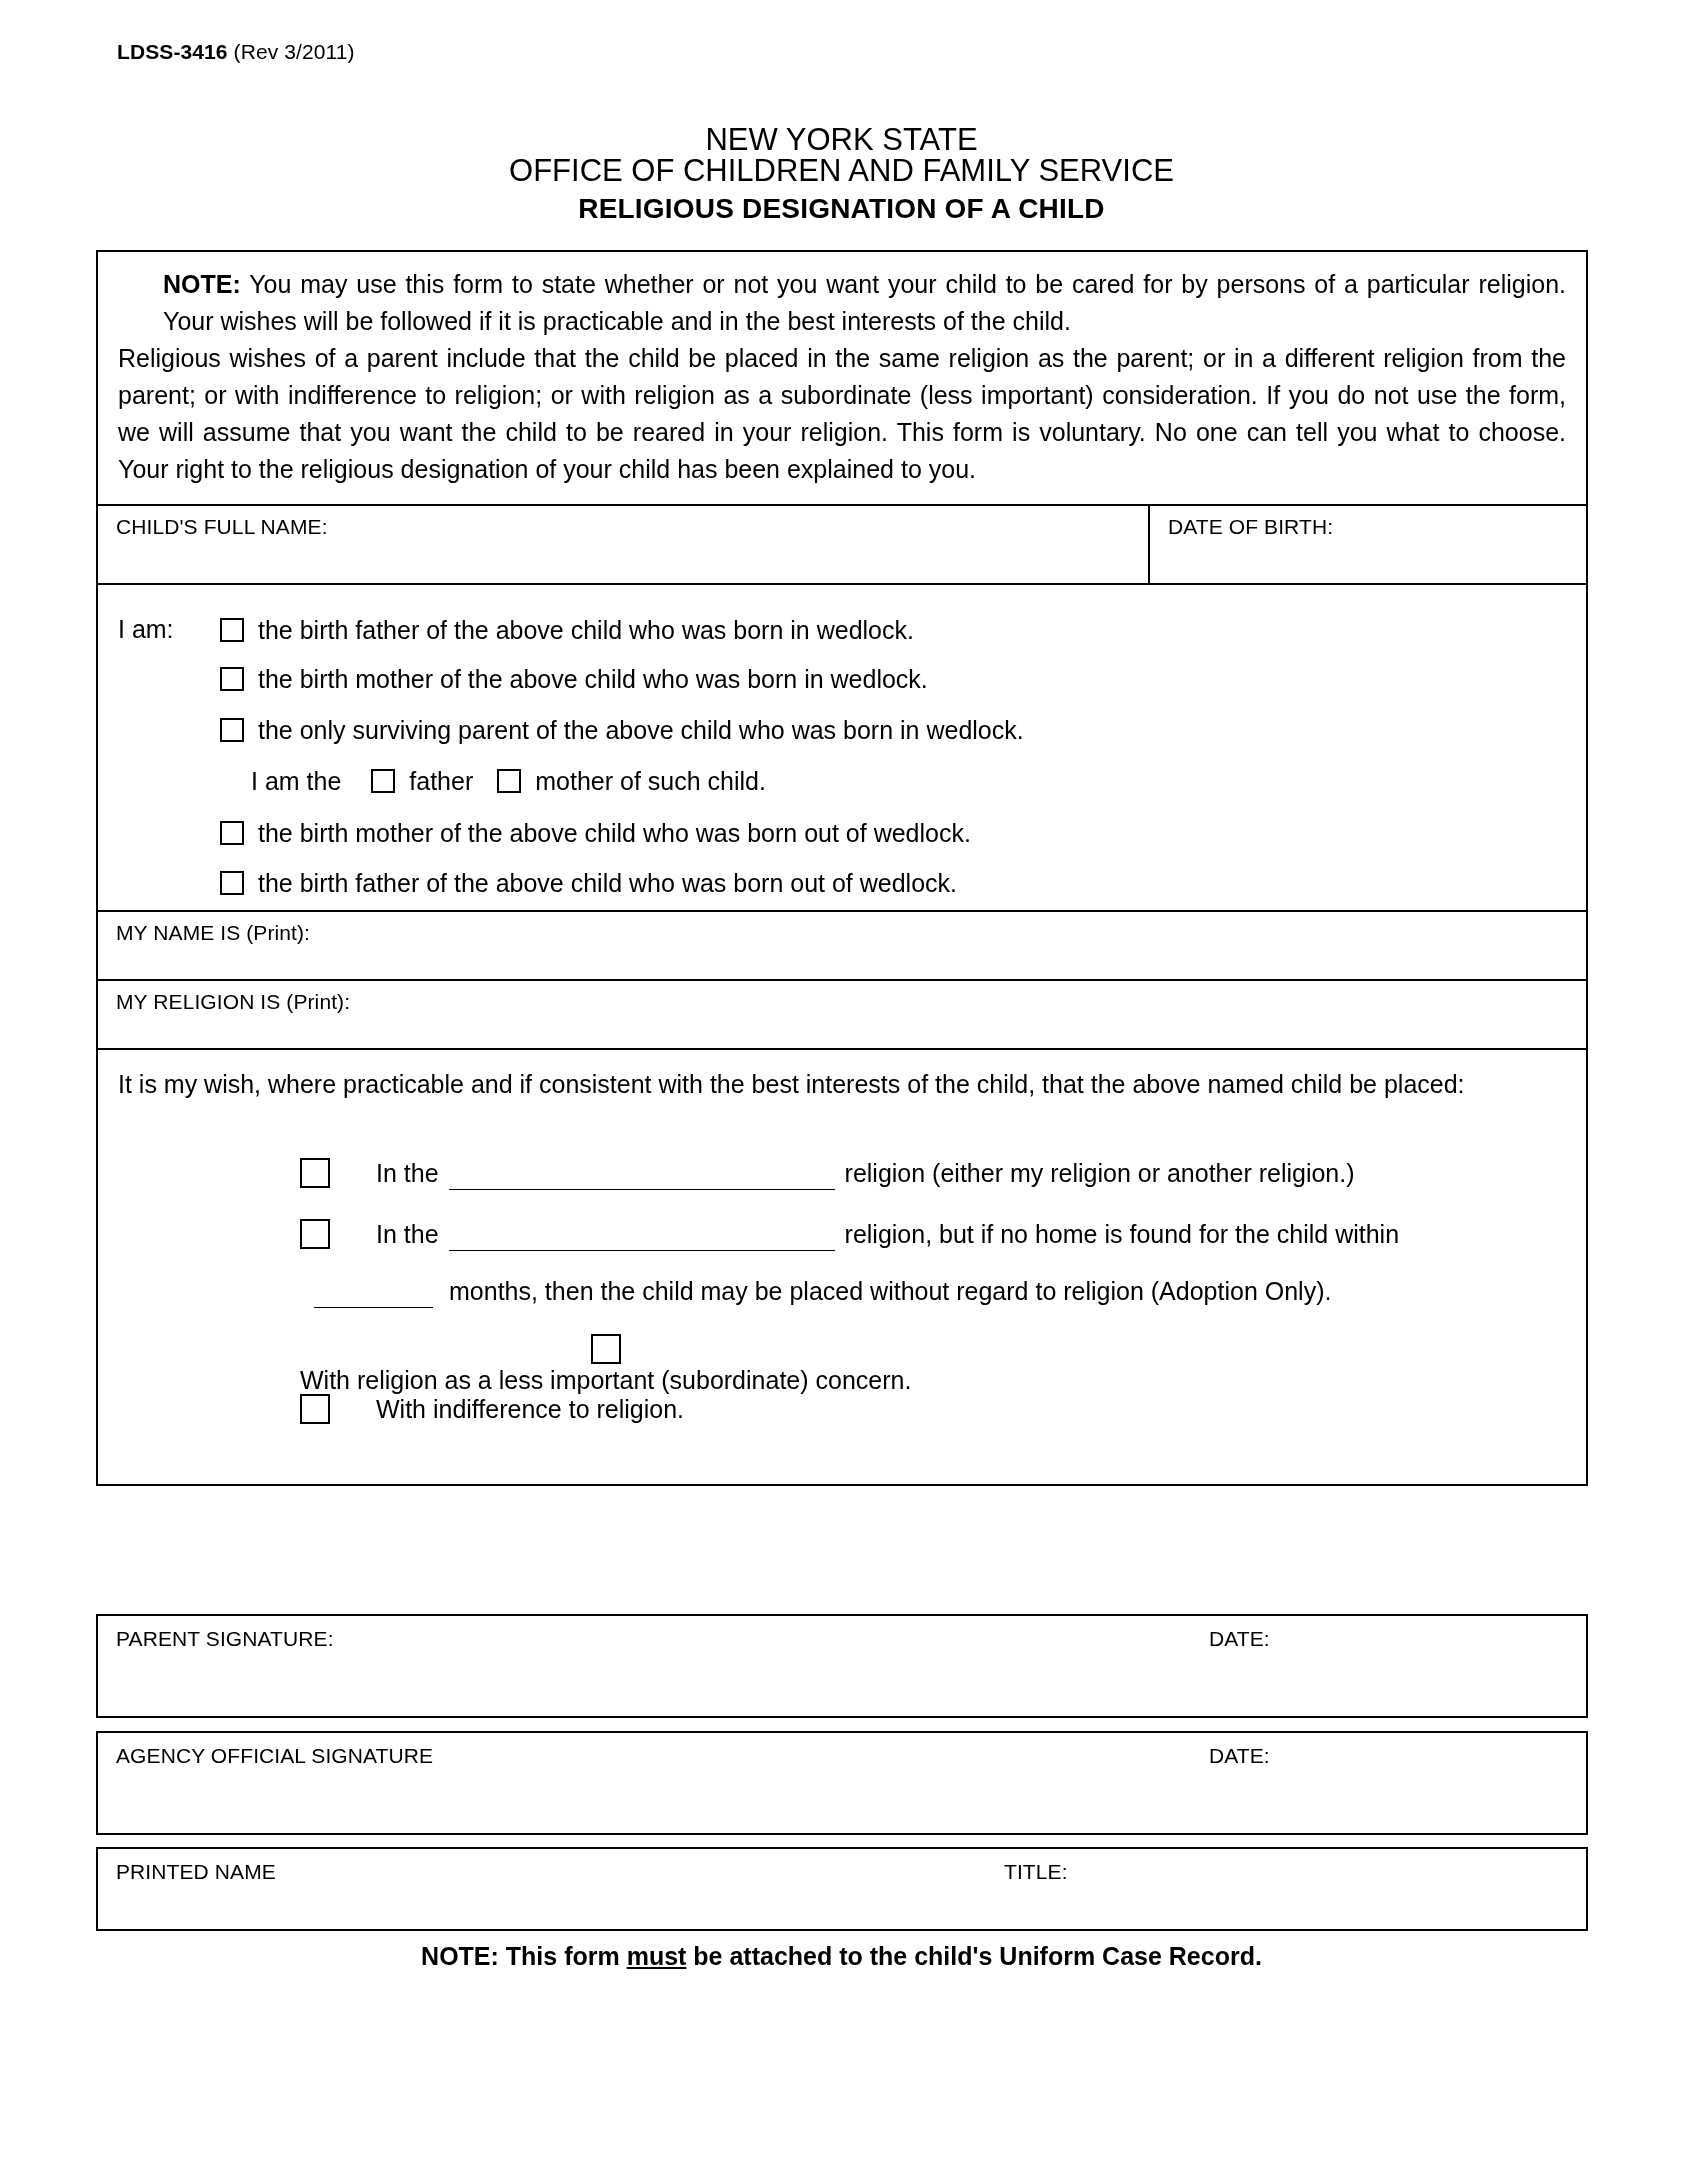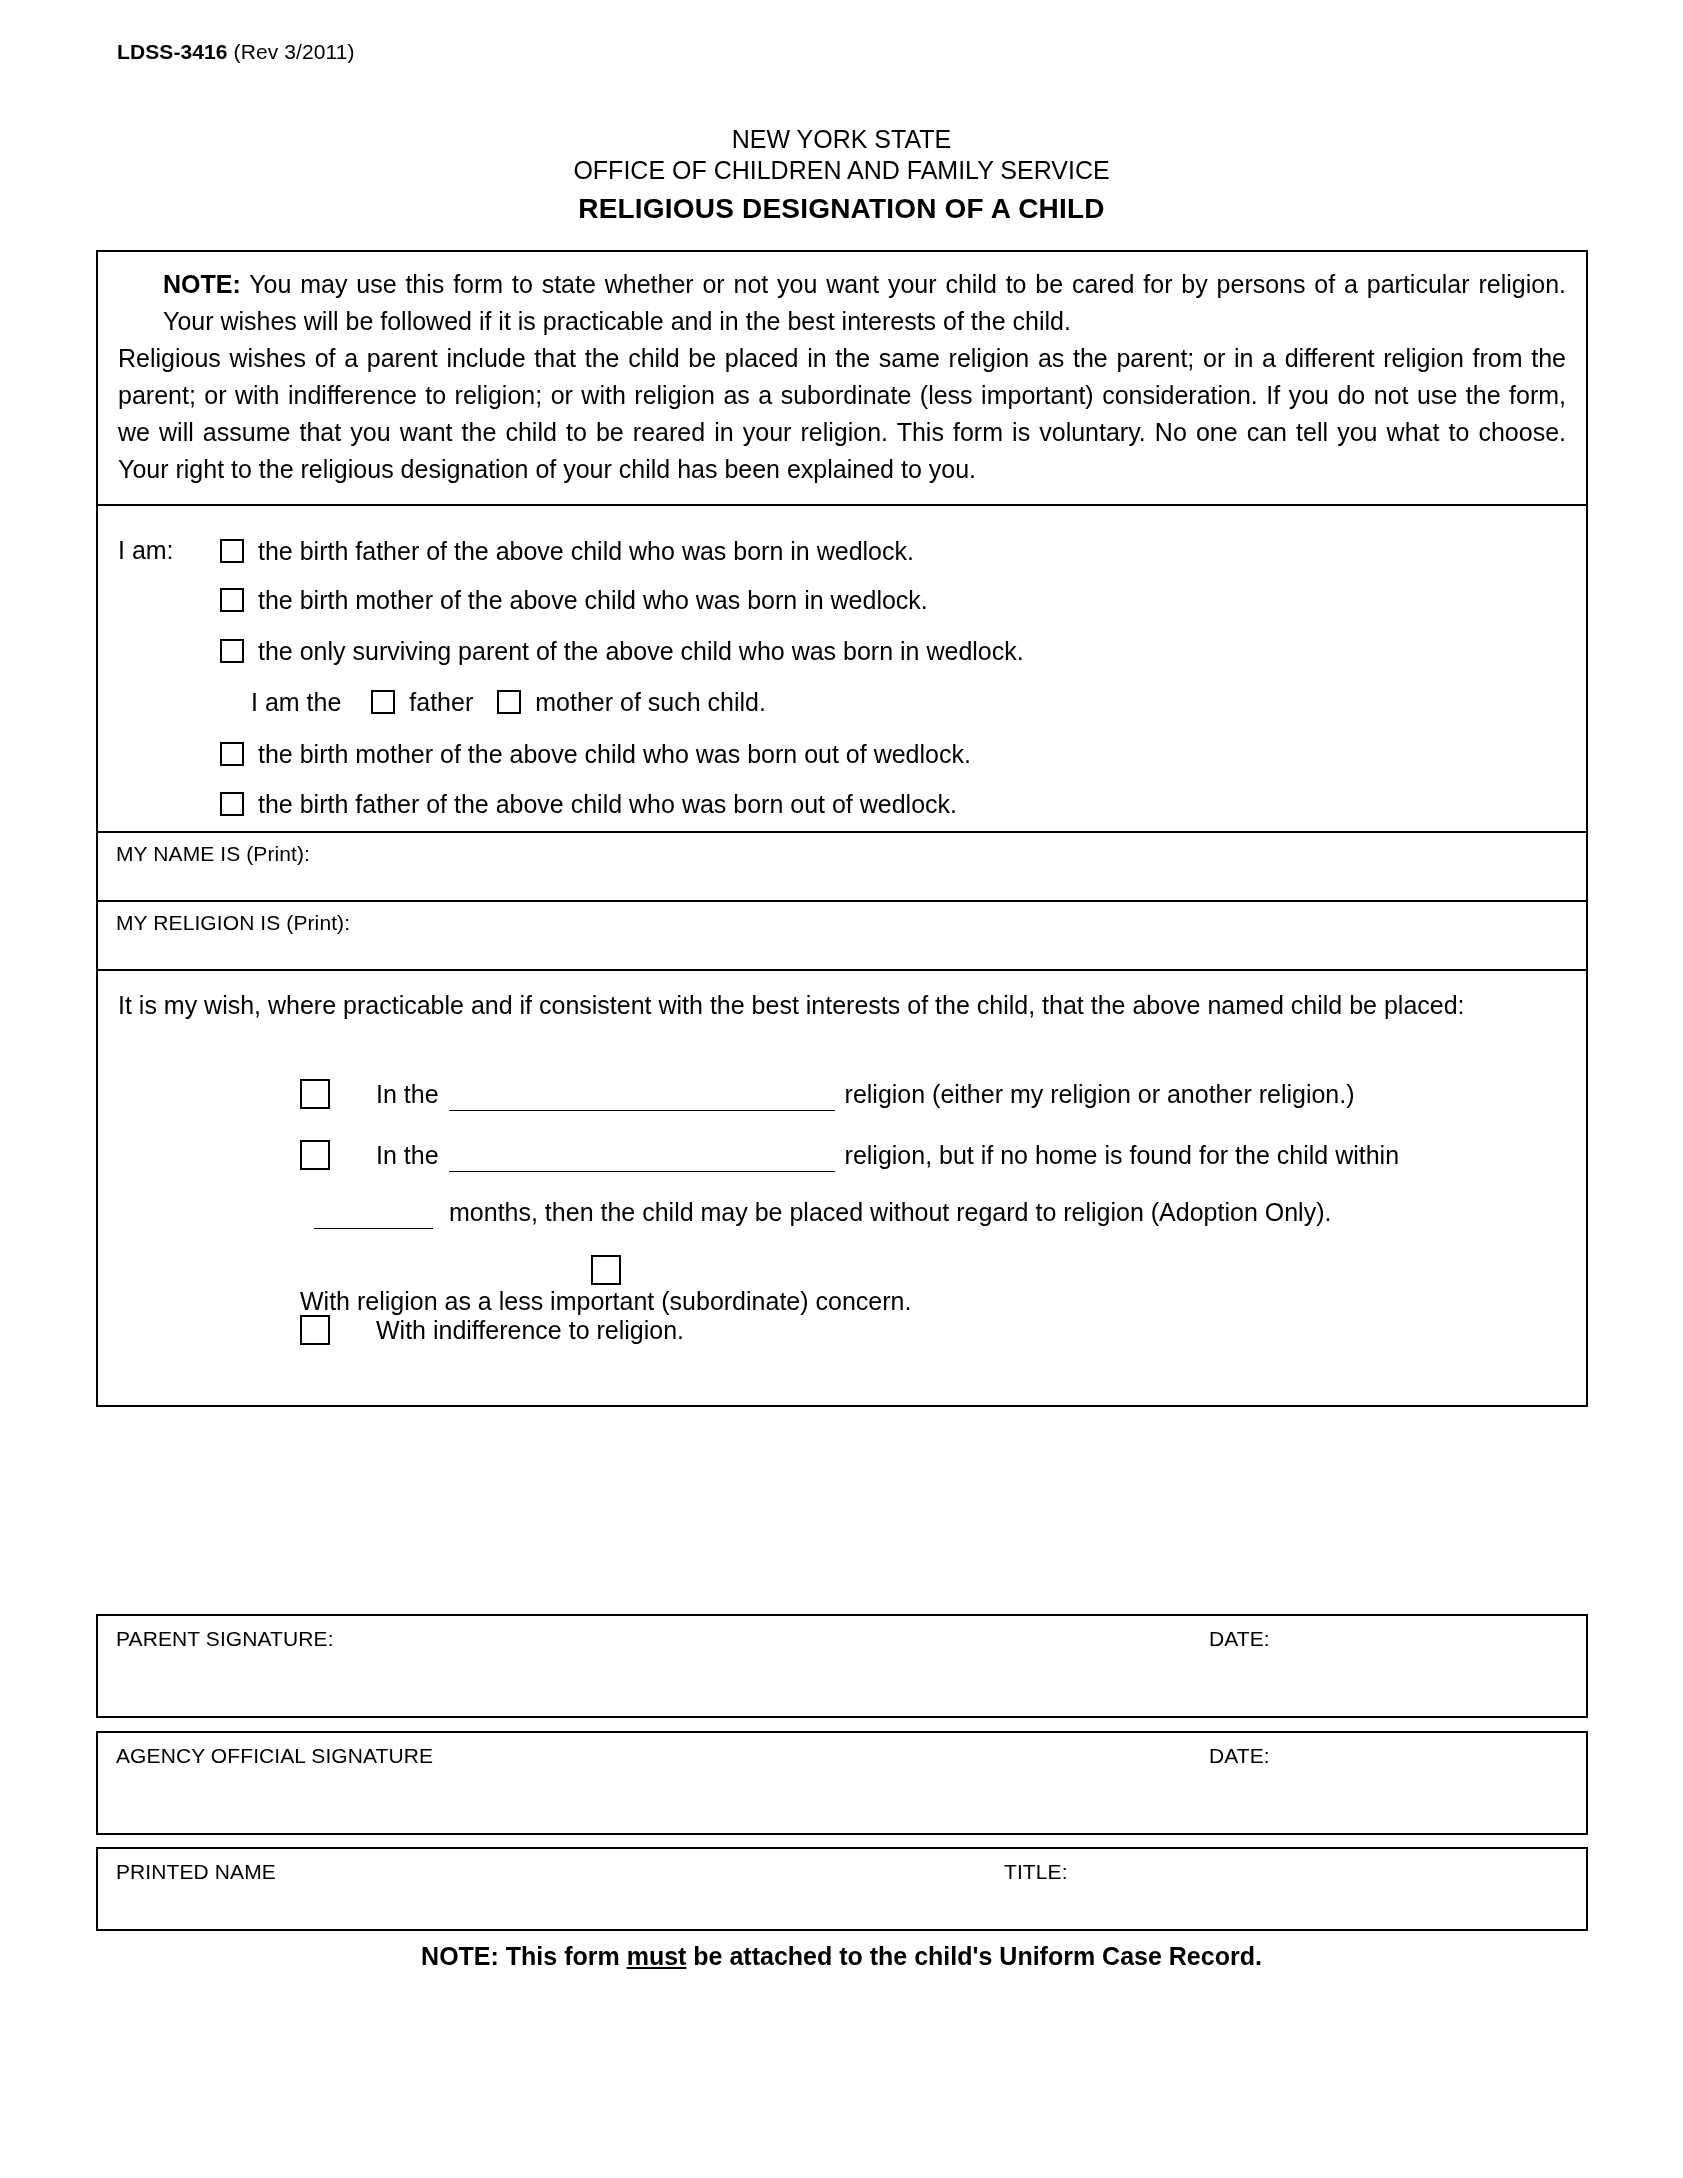--- a/index.html
+++ b/index.html
@@ -34,21 +34,21 @@
     white-space: nowrap;
   }
   .formcode b { font-weight: bold; }
 
   .agency-head {
     position: absolute;
     left: 0;
     top: 124px;
     width: 1683px;
     text-align: center;
-    font-size: 25px;
+    font-size: 31px;
     line-height: 31px;
   }
   .form-title {
     position: absolute;
     left: 0;
     top: 193px;
     width: 1683px;
     text-align: center;
     font-size: 28px;
     font-weight: bold;
@@ -218,20 +218,32 @@
 
   <div class="form-title">RELIGIOUS DESIGNATION OF A CHILD</div>
 
   <div class="mainbox">
 
     <div class="note-block">
       <p class="p1"><b>NOTE:</b><span> You may use this form to state whether or not you want your child to be cared for by persons of a particular religion. Your wishes will be followed if it is practicable and in the best interests of the child.</span></p>
       <p class="p2"> Religious wishes of a parent include that the child be placed in the same religion as the parent; or in a different religion from the parent; or with indifference to religion; or with religion as a subordinate (less important) consideration. If you do not use the form, we will assume that you want the child to be reared in your religion. This form is voluntary. No one can tell you what to choose. Your right to the religious designation of your child has been explained to you.</p>
     </div>
 
+    <div class="row-div">
+      <div class="namerow">
+        <div class="cell-name">
+          <span class="smalllabel">CHILD'S FULL NAME:</span>
+          <span class="smalllabel"></span>
+        </div>
+        <div class="cell-dob">
+          <span class="smalllabel">DATE OF BIRTH:</span>
+          <span class="smalllabel"></span>
+        </div>
+      </div>
+    </div>
 
     <div class="row-div iam-block">
       <span class="iam-label">I am:</span>
 
       <div class="iam-line" style="left:122px; top:30px;">
         <span class="cbx"></span>
         <span>the birth father of the above child who was born in wedlock.</span>
       </div>
 
       <div class="iam-line" style="left:122px; top:79px;">

